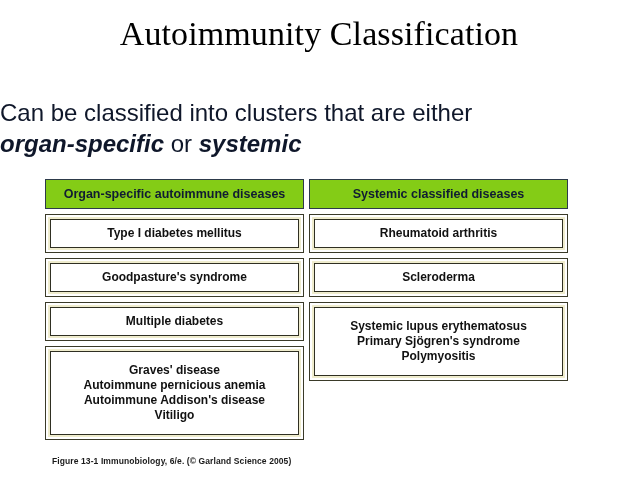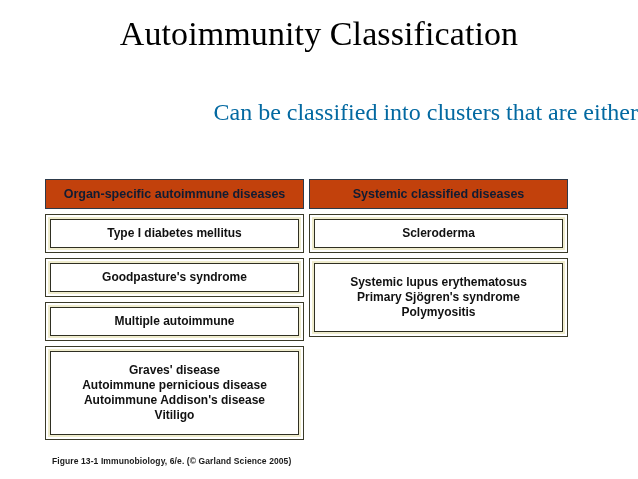--- a/index.html
+++ b/index.html
@@ -36,25 +36,25 @@
     color: #000000;
     white-space: nowrap;
   }
 
   
   .subtitle {
     position: absolute;
     top: 97px;
     left: 0;
     width: 638px;
-    text-align: right;
-    font-family: Liberation Serif, serif;
+    text-align: left;
+    font-family: Liberation Sans, sans-serif;
     font-size: 24px;
     line-height: 31px;
-    color: #0369a1;
+    color: #0f172a;
   }
   .subtitle .line1 { display: block; white-space: nowrap; }
   .subtitle .line2 { display: block; white-space: nowrap; }
   .em-bi {
     font-weight: bold;
     font-style: italic;
   }
 
   
   .figure {
@@ -74,21 +74,21 @@
     flex-direction: row;
     align-items: flex-start;
     gap: 5px;
   }
   .column {
     width: 259px;
     display: flex;
     flex-direction: column;
   }
   .col-head {
-    background: #c2410c;
+    background: #84cc16;
     border: 1px solid #2d3a4a;
     color: #101c33;
     font-family: "Liberation Sans", sans-serif;
     font-weight: bold;
     font-size: 12.5px;
     line-height: 15px;
     text-align: center;
     padding: 7px 4px 7px 4px;
     box-sizing: border-box;
     height: 30px;
@@ -151,20 +151,21 @@
 </style>
 </head>
 <body>
 
 <div class="slide">
 
   <div class="slide-title">Autoimmunity Classification</div>
 
   <div class="subtitle">
     <span class="line1">Can be classified into clusters that are either</span>
+    <span class="line2"><span class="em-bi">organ-specific</span><span> or </span><span class="em-bi">systemic</span></span>
   </div>
 
   <div class="figure">
     <div class="columns">
 
       <div class="column">
         <div class="col-head">Organ-specific autoimmune diseases</div>
 
         <div class="cell single">
           <div class="cell-inner">
@@ -178,40 +179,47 @@
           <div class="cell-inner">
             <div class="cell-inner2">
               <div class="cell-line">Goodpasture's syndrome</div>
             </div>
           </div>
         </div>
 
         <div class="cell single">
           <div class="cell-inner">
             <div class="cell-inner2">
-              <div class="cell-line">Multiple autoimmune</div>
+              <div class="cell-line">Multiple diabetes</div>
             </div>
           </div>
         </div>
 
         <div class="cell multi">
           <div class="cell-inner">
             <div class="cell-inner2">
               <div class="cell-line">Graves' disease</div>
-              <div class="cell-line">Autoimmune pernicious disease</div>
+              <div class="cell-line">Autoimmune pernicious anemia</div>
               <div class="cell-line">Autoimmune Addison's disease</div>
               <div class="cell-line">Vitiligo</div>
             </div>
           </div>
         </div>
       </div>
 
       <div class="column">
         <div class="col-head">Systemic classified diseases</div>
 
+        <div class="cell single">
+          <div class="cell-inner">
+            <div class="cell-inner2">
+              <div class="cell-line">Rheumatoid arthritis</div>
+            </div>
+          </div>
+        </div>
 
         <div class="cell single">
           <div class="cell-inner">
             <div class="cell-inner2">
               <div class="cell-line">Scleroderma</div>
             </div>
           </div>
         </div>
 
         <div class="cell multi">

